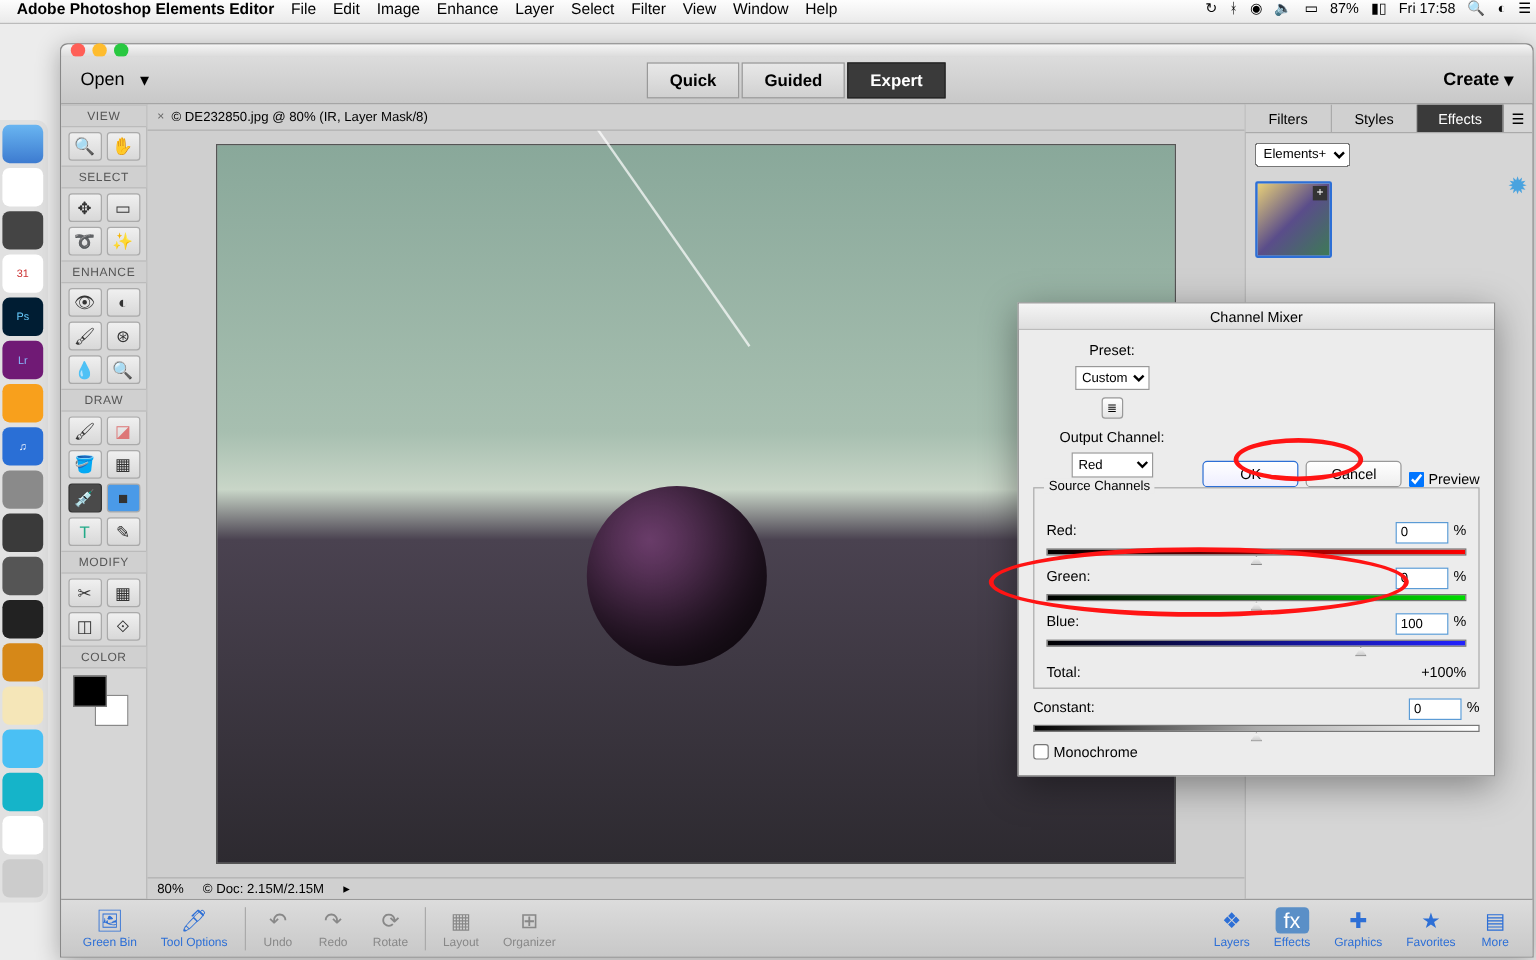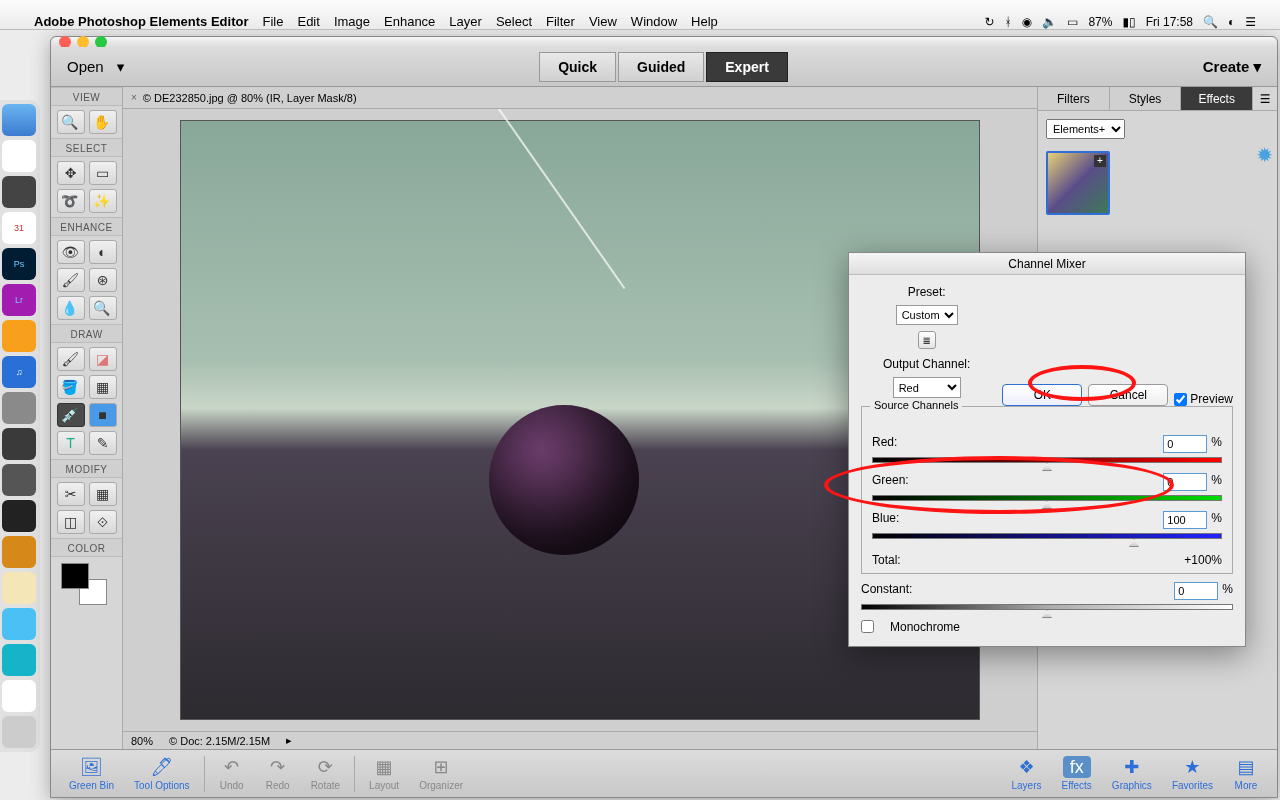--- a/index.html
+++ b/index.html
@@ -1,19 +1,19 @@
 <!DOCTYPE html>
 <html><head>
 <meta charset="utf-8">
 <style>
 * { box-sizing: border-box; margin: 0; padding: 0; font-family: "Lucida Grande", "Helvetica Neue", Arial, sans-serif; }
 body { width: 1280px; height: 800px; overflow: hidden; background: #ececec; position: relative; }
 
 
-.mac-menubar { position: absolute; top: 0; left: 0; right: 0; height: 30px; background: linear-gradient(#fdfdfd, #eaeaea); border-bottom: 1px solid #bbb; display: flex; align-items: flex-end; font-size: 13px; padding: 0 24px; z-index: 100; }
+.mac-menubar { position: absolute; top: 0; left: 0; right: 0; height: 20px; background: linear-gradient(#fdfdfd, #eaeaea); border-bottom: 1px solid #bbb; display: flex; align-items: flex-start; font-size: 13px; padding: 0 4px; z-index: 100; }
 .mac-menubar .apple { font-size: 15px; margin-right: 10px; }
 .mac-menubar .app-name { font-weight: bold; margin-right: 14px; }
 .mac-menubar .menu-item { margin-right: 14px; cursor: default; }
 .mac-menubar .right { margin-left: auto; display: flex; align-items: center; gap: 10px; font-size: 12px; }
 .mac-menubar .right span { display: inline-flex; align-items: center; }
 
 
 .dock { position: absolute; top: 100px; left: 0; width: 40px; background: rgba(200,200,200,0.3); border-radius: 0 10px 10px 0; padding: 4px 2px; display: flex; flex-direction: column; gap: 4px; z-index: 50; }
 .dock .dock-item { width: 34px; height: 32px; border-radius: 6px; background: #3a7bd5; font-size: 9px; color: white; display: flex; align-items: center; justify-content: center; overflow: hidden; }
 
@@ -90,21 +90,21 @@
 .ch-head .val { width: 44px; height: 18px; font-size: 11px; text-align: left; padding: 1px 3px; border: 1px solid #5b9bd5; background: #fff; }
 .ch-head .pct { margin-left: 4px; }
 .slider-track { height: 6px; margin-top: 4px; position: relative; border: 1px solid #777; }
 .slider-track.red { background: linear-gradient(to right, #000, #f00); }
 .slider-track.green { background: linear-gradient(to right, #000, #0d0); }
 .slider-track.blue { background: linear-gradient(to right, #000, #22f); }
 .slider-track.gray { background: linear-gradient(to right, #000, #aaa, #fff); }
 .slider-thumb { position: absolute; top: 5px; width: 10px; height: 8px; background: linear-gradient(#f8f8f8,#ccc); border: 1px solid #888; transform: translateX(-50%); clip-path: polygon(50% 0, 100% 100%, 0 100%); }
 .total-row { display: flex; padding: 4px 0 0; }
 .total-row .t-label { flex: 1; }
-.checkbox-row { display: flex; align-items: flex-start; gap: 16px; font-size: 12px; }
+.checkbox-row { display: flex; align-items: flex-start; gap: 4px; font-size: 12px; }
 .preview-check { display: flex; align-items: center; gap: 3px; font-size: 12px; }
 
 
 .annot { position: absolute; border: 4px solid #ff1414; border-radius: 50%; pointer-events: none; z-index: 300; }
 .annot.a1 { top: 365px; left: 1028px; width: 108px; height: 36px; }
 .annot.a2 { top: 456px; left: 824px; width: 350px; height: 58px; }
 
 .menu-icon-btn { width:18px; height:18px; border:1px solid #999; background:linear-gradient(#fff,#e4e4e4); border-radius:3px; display:flex; align-items:center; justify-content:center; font-size:10px; }
 </style>
 </head>
@@ -137,21 +137,21 @@
     <span>☰</span>
   </div>
 </div>
 
 <div class="dock">
   <div class="dock-item" style="background:linear-gradient(#69b5f1,#3d7bd0)"></div>
   <div class="dock-item" style="background:#fff"></div>
   <div class="dock-item" style="background:#444"></div>
   <div class="dock-item" style="background:#fff;color:#c33">31</div>
   <div class="dock-item" style="background:#001d33;color:#6cf">Ps</div>
-  <div class="dock-item" style="background:#a21caf;color:#8bf">Lr</div>
+  <div class="dock-item" style="background:#701a75;color:#8bf">Lr</div>
   <div class="dock-item" style="background:#f8a01c"></div>
   <div class="dock-item" style="background:#2a6fd6">♫</div>
   <div class="dock-item" style="background:#8a8a8a"></div>
   <div class="dock-item" style="background:#3a3a3a"></div>
   <div class="dock-item" style="background:#555"></div>
   <div class="dock-item" style="background:#222;color:#fff"></div>
   <div class="dock-item" style="background:#d68818"></div>
   <div class="dock-item" style="background:#f5e6b8"></div>
   <div class="dock-item" style="background:#4ac0f4"></div>
   <div class="dock-item" style="background:#15b4c9"></div>

